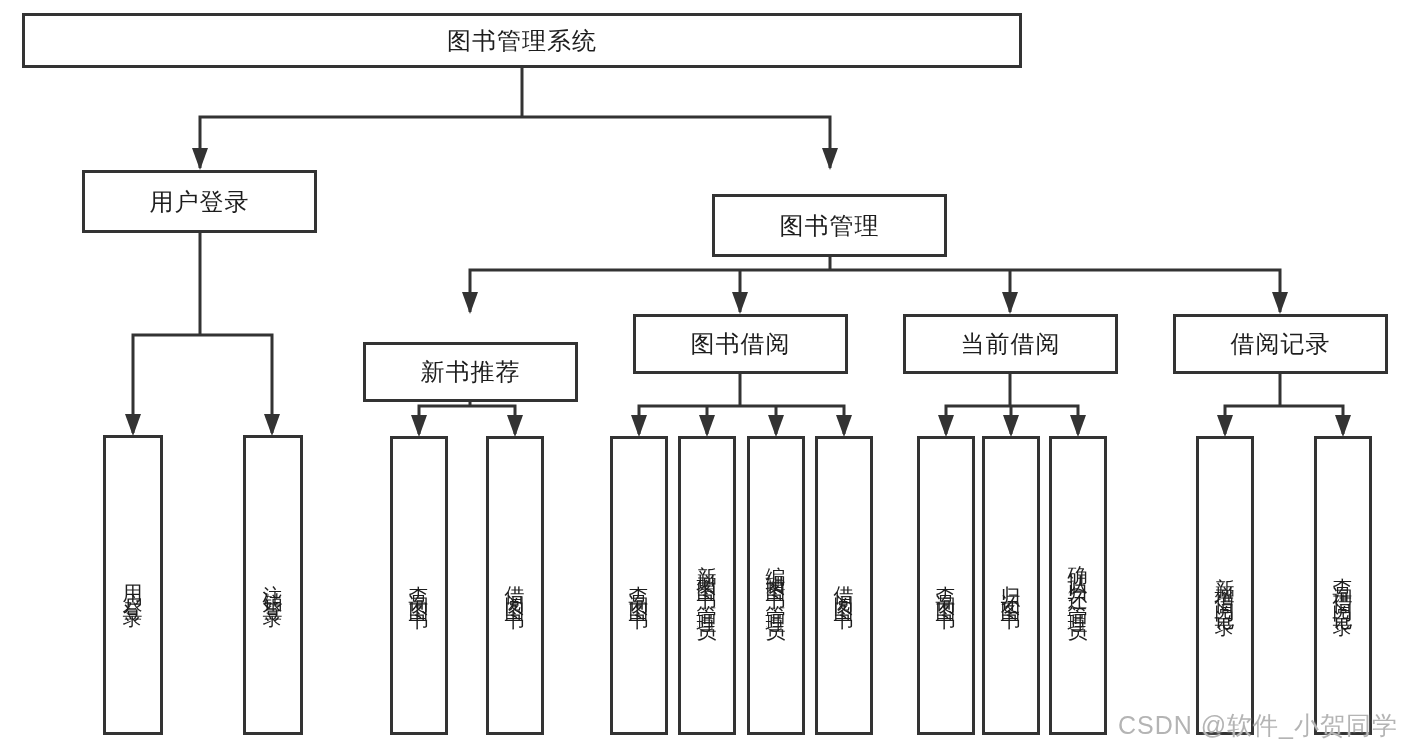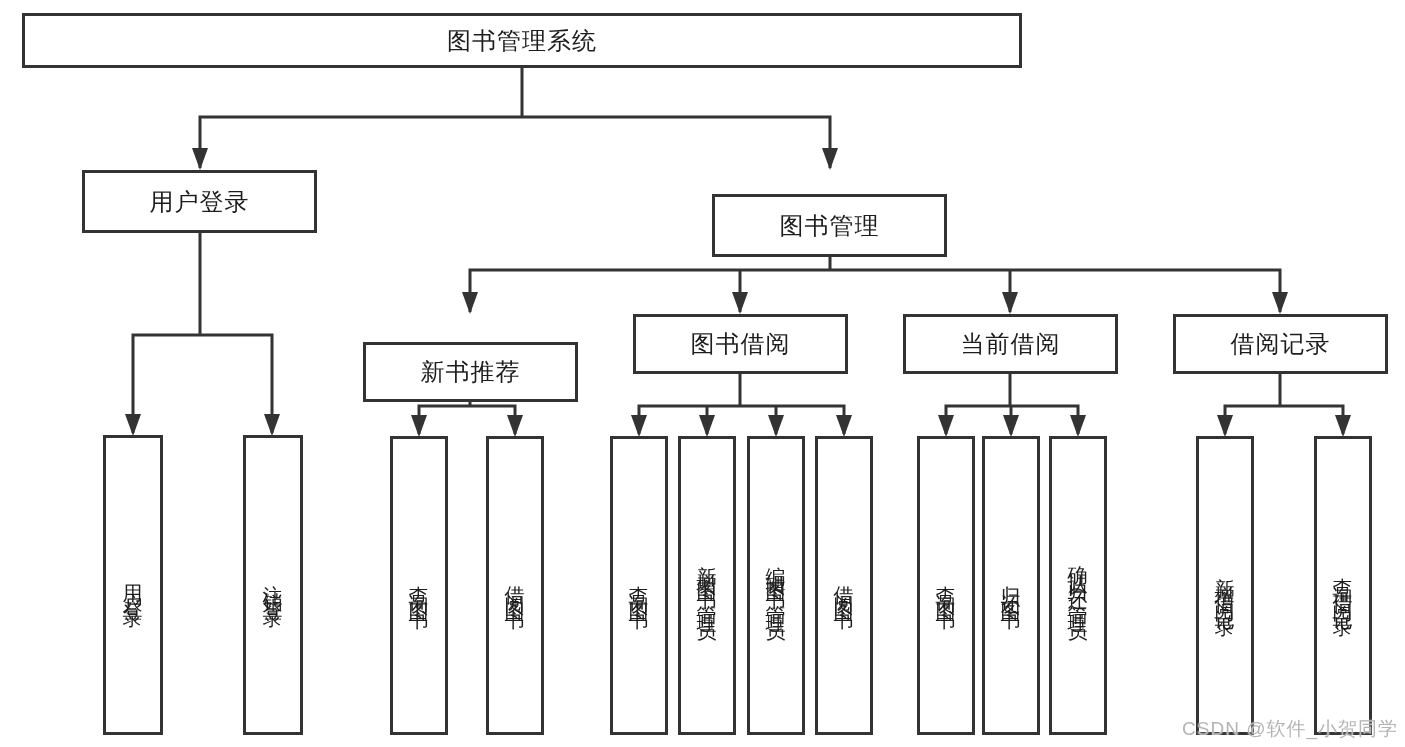--- a/index.html
+++ b/index.html
@@ -52,21 +52,21 @@
     text-orientation: mixed;
     font-size: 20px;
     line-height: 1.1;
     letter-spacing: 8px;
     white-space: nowrap;
   }
   .watermark {
     position: absolute;
     right: 7px;
     bottom: 5px;
-    font-size: 19px;
+    font-size: 25px;
     letter-spacing: 1px;
     color: var(--watermark, #b4b4b4);
     text-shadow: 0 0 2px rgba(255,255,255,0.9);
     white-space: nowrap;
     z-index: 5;
   }
 </style>
 </head>
 <body>
 

